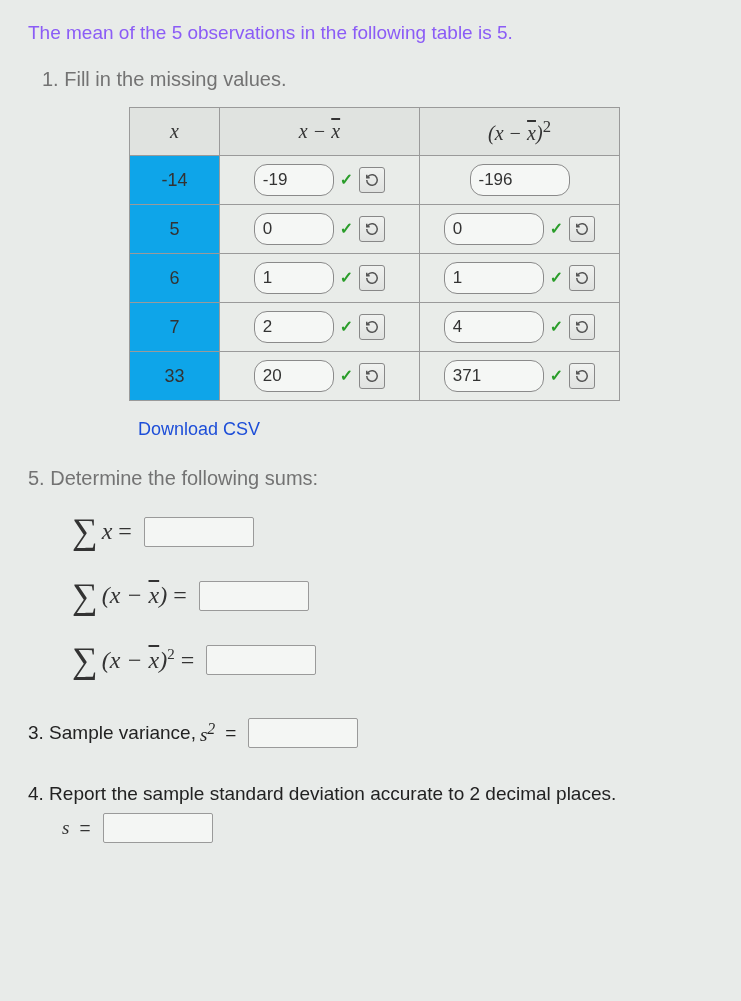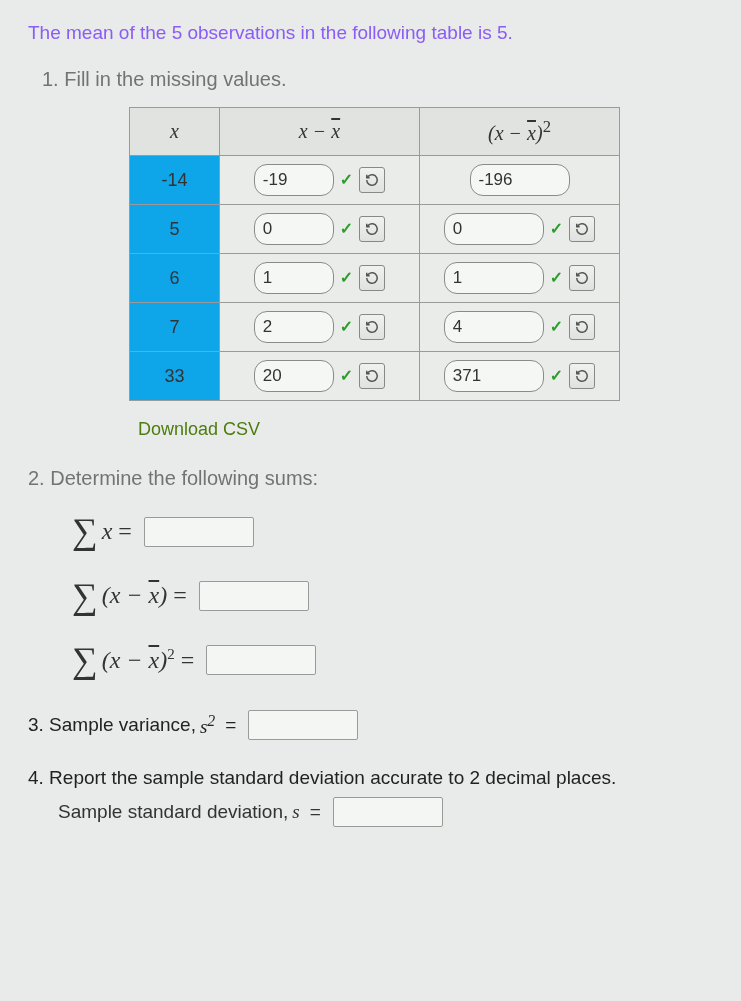--- a/index.html
+++ b/index.html
@@ -66,21 +66,21 @@
     background: linear-gradient(#f0f2f0,#e0e2e0);
     width: 26px; height: 26px;
     display: inline-flex;
     align-items: center; justify-content: center;
     border-radius: 3px;
     cursor: pointer;
   }
   .retry-btn svg { width: 14px; height: 14px; }
   
   .csv-link {
-    color: #4d7c0f;
+    color: #1d4ed8;
     text-decoration: none;
     display: inline-block;
     margin: 2px 14px 22px 110px;
     font-size: 18px;
   }
   
   .sum-row {
     display: flex;
     align-items: center;
     margin: 10px 0 14px 44px;
@@ -248,21 +248,21 @@
               </svg>
             </span>
           </div>
         </td>
       </tr>
     </tbody>
 </table>
 
 <a href="#" class="csv-link">Download CSV</a>
 
-<p class="prompt">2. Determine the following sums:</p>
+<p class="prompt">5. Determine the following sums:</p>
 
 <div class="sum-row">
   <span class="sigma">∑</span>
     <span class="expr">x</span>
     <span style="margin:0 6px;">=</span>
   <span class="ans-box"></span>
 </div>
 
 <div class="sum-row">
   <span class="sigma">∑</span>
@@ -273,27 +273,26 @@
 
 <div class="sum-row">
   <span class="sigma">∑</span>
     <span class="expr">(x − <span class="xb">x</span>)<sup>2</sup></span>
     <span style="margin:0 6px;">=</span>
   <span class="ans-box"></span>
 </div>
 
 <div class="q3" style="display:flex;align-items:center;">
   <span>3. Sample variance, </span>
-  <span class="inline-math" style="margin:4px 4px;">s<sup>2</sup></span>
+  <span class="inline-math" style="margin:12px 4px;">s<sup>2</sup></span>
   <span style="margin:0 6px;">=</span>
   <span class="ans-box"></span>
 </div>
 
 <div class="q4">4. Report the sample standard deviation accurate to 2 decimal places.</div>
 <div class="q4-sub">
-  <span>Sample standard deviation, </span>
   <span class="inline-math" style="margin:0 4px;">s</span>
   <span style="margin:0 6px;">=</span>
   <span class="ans-box"></span>
 </div>
 
 
 
 
 </body></html>

